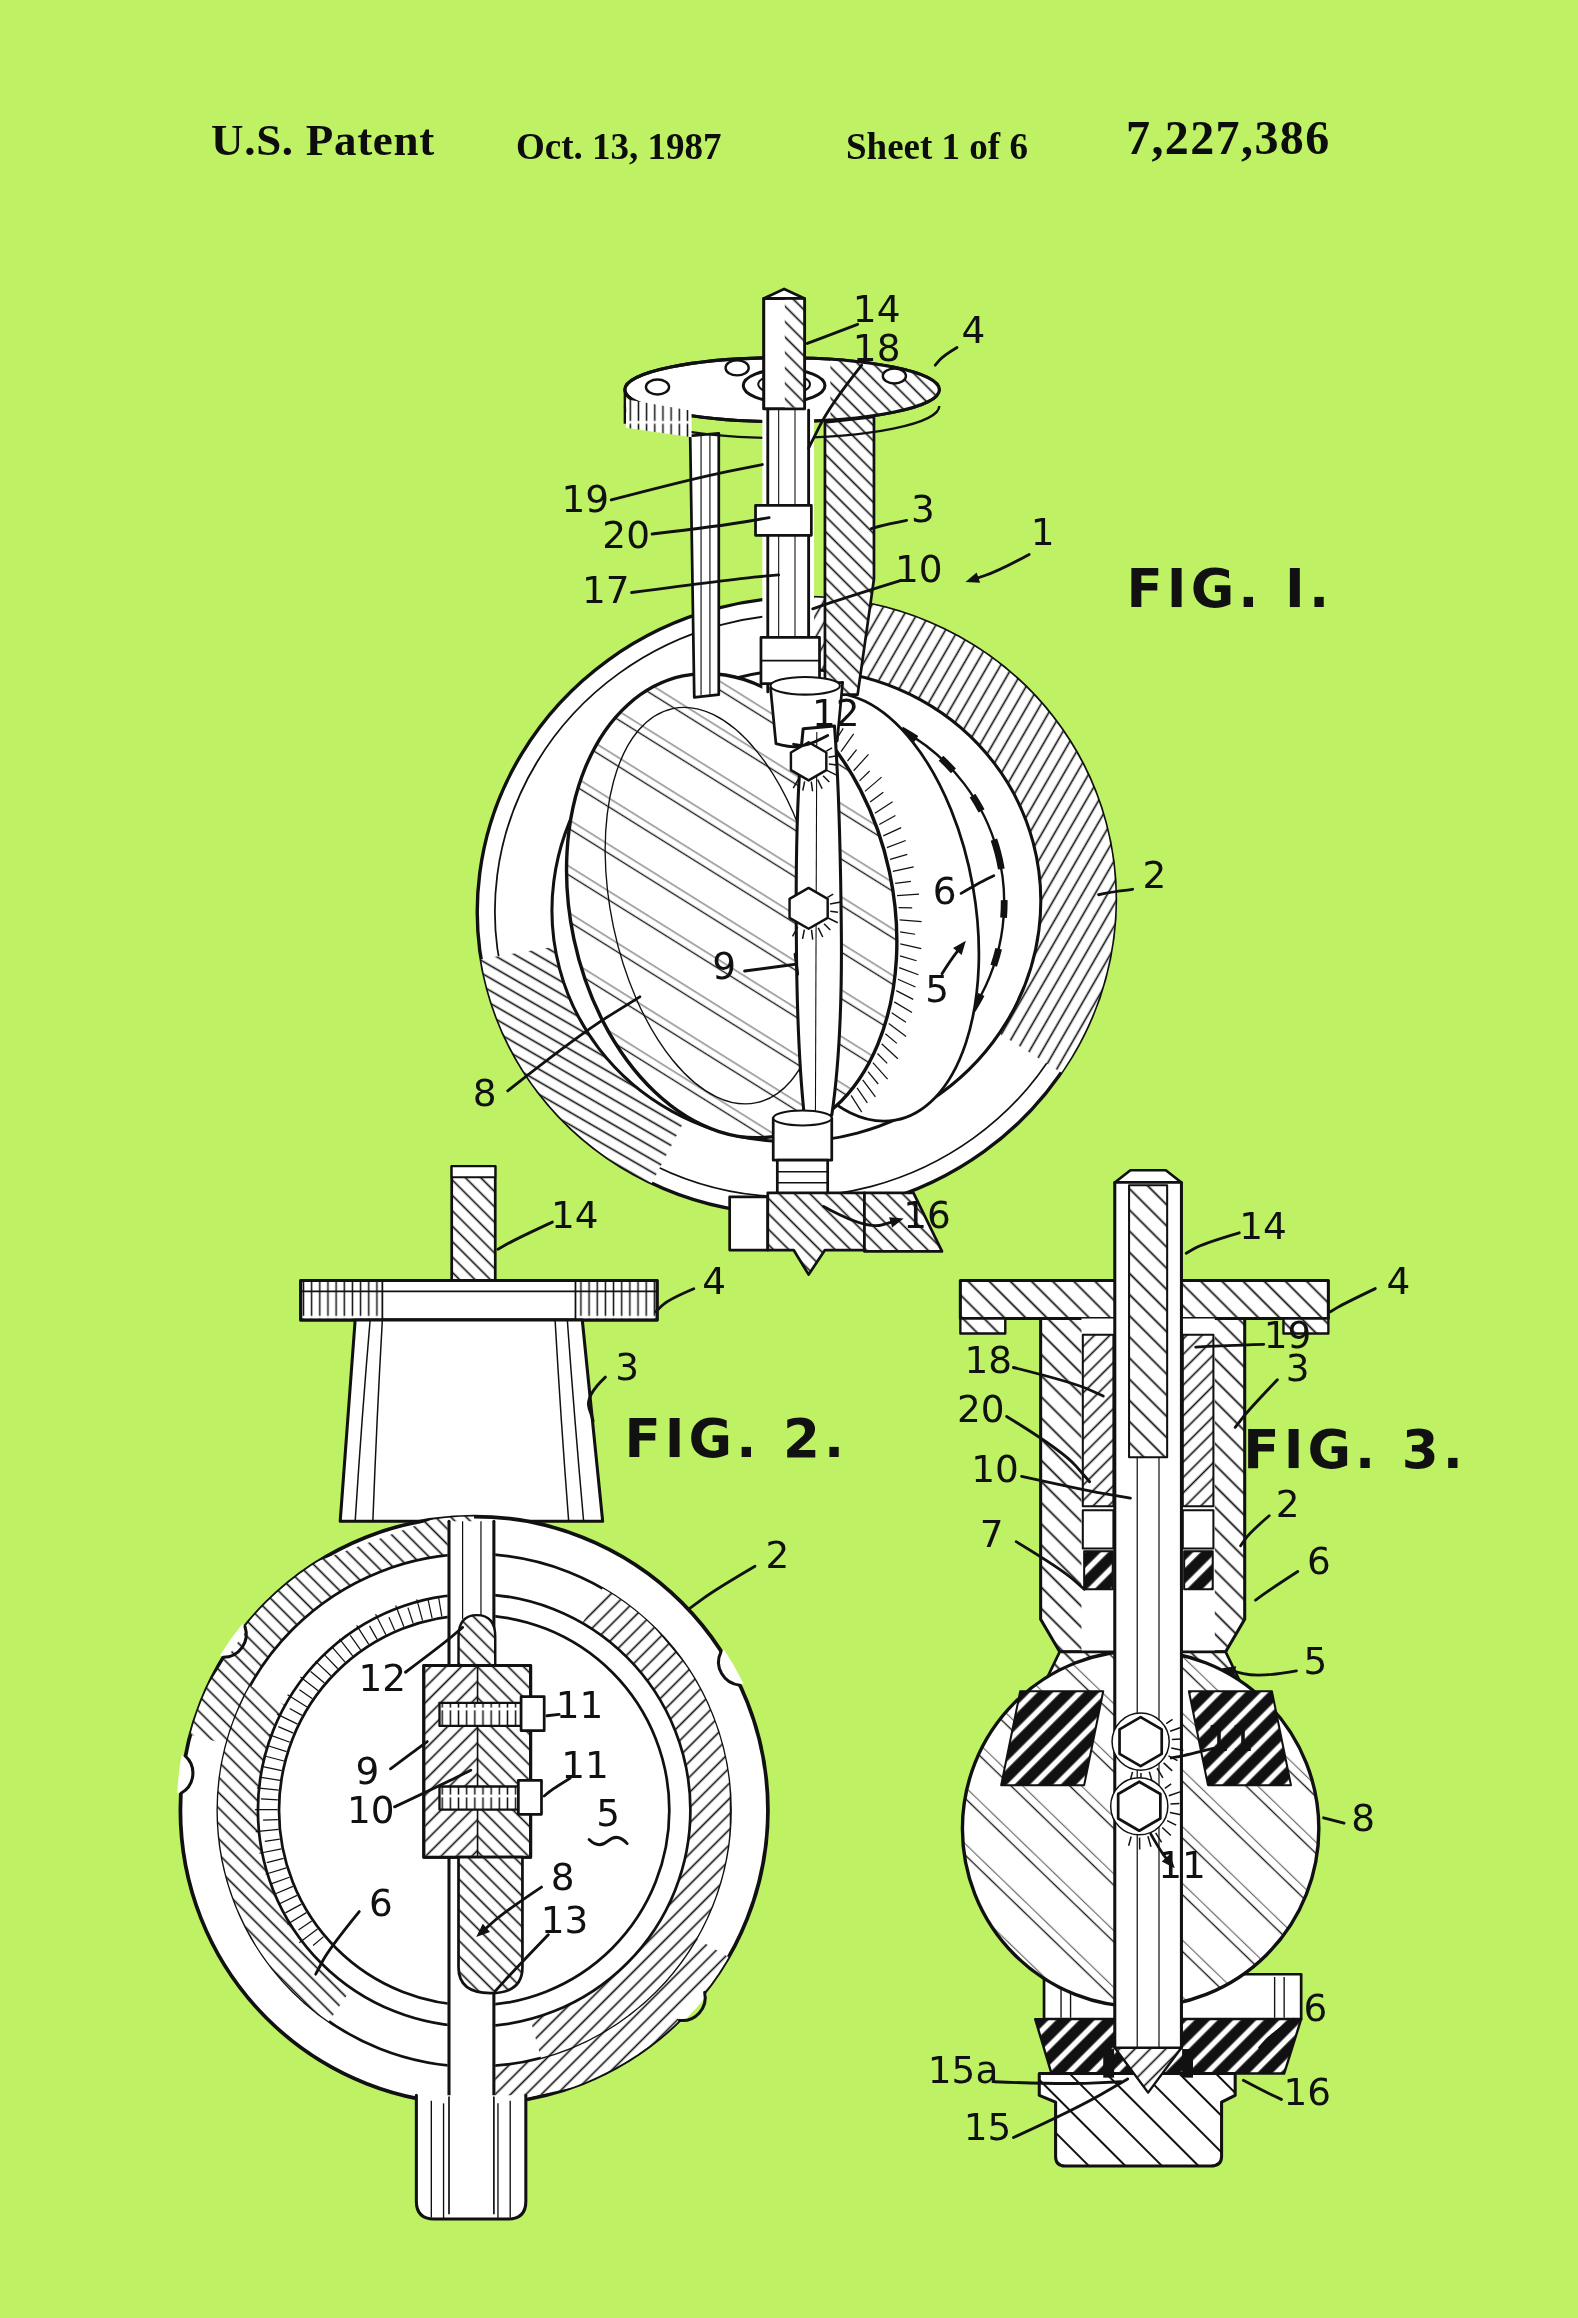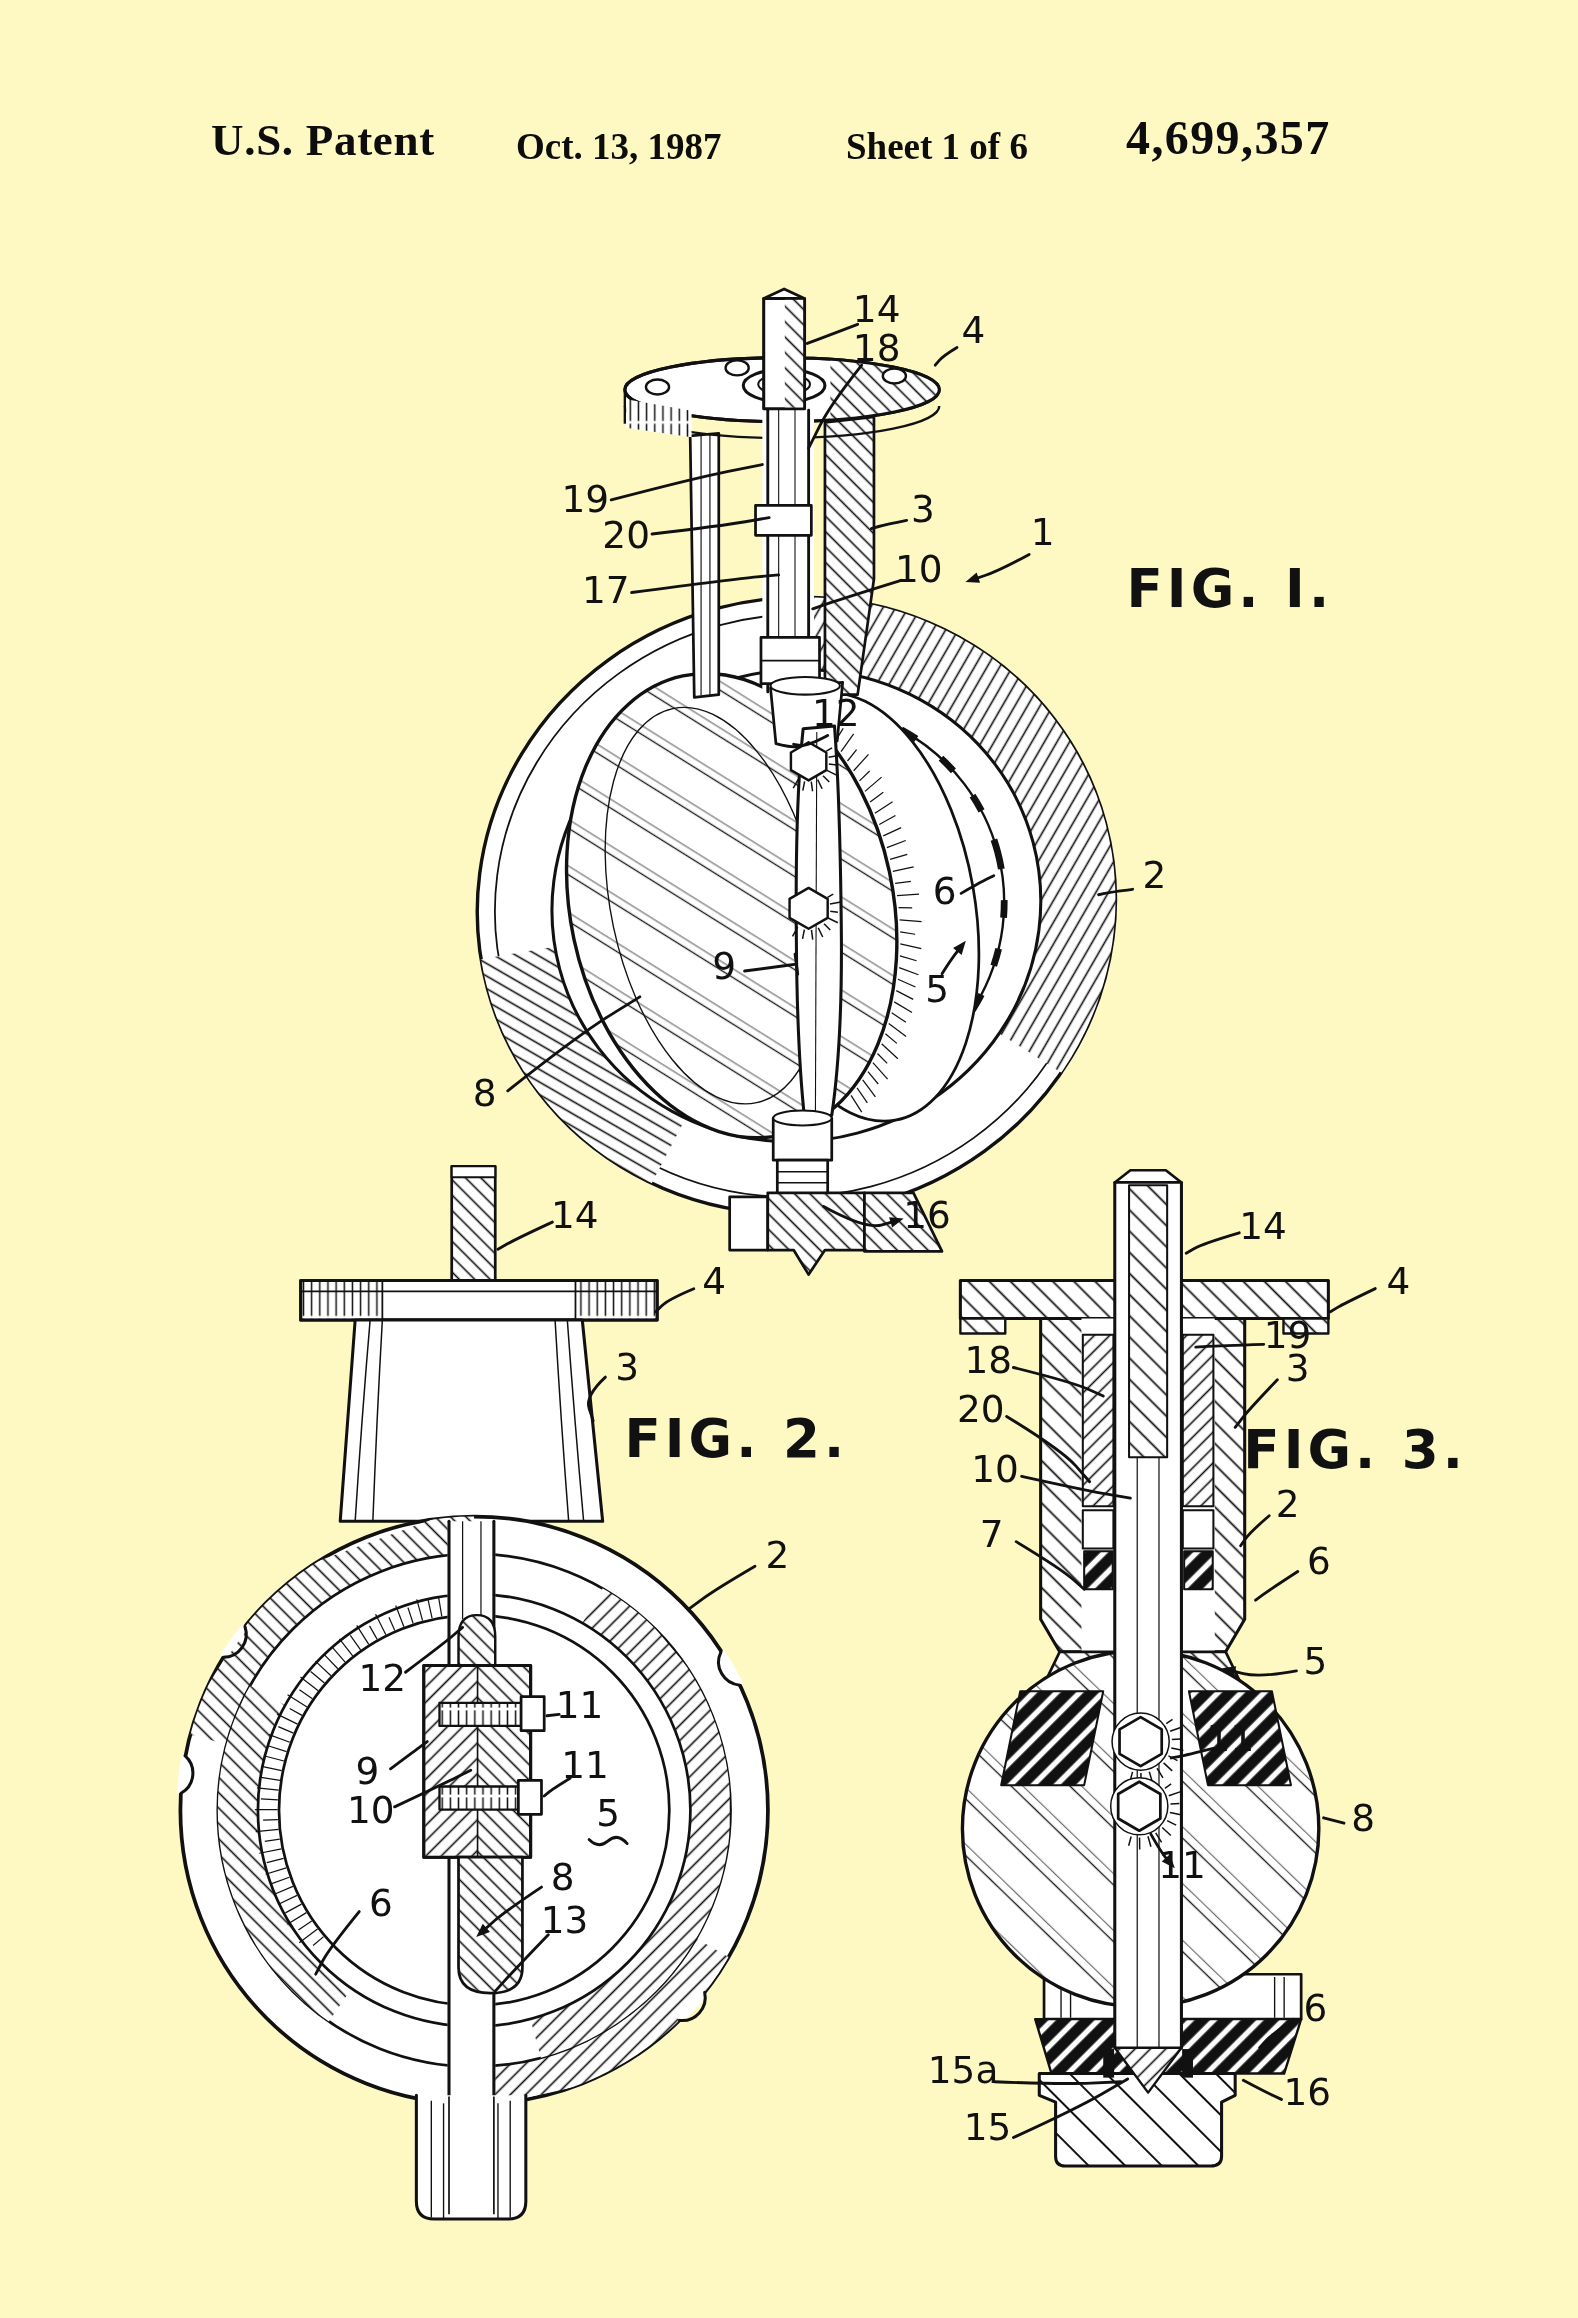--- a/index.html
+++ b/index.html
@@ -1,16 +1,16 @@
 <!DOCTYPE html>
 <html style="font-size:11px"><head>
 <meta charset="utf-8">
 <style>
   html,body{margin:0;padding:0;background:#e8e8e6;}
-  #sheet{position:relative;width:1578px;height:2319px;background:#fef9c3;overflow:hidden;
+  #sheet{position:relative;width:1578px;height:2319px;background:#bef264;overflow:hidden;
          font-family:"DejaVu Sans",sans-serif;color:#111;}
   .hdr{position:absolute;white-space:nowrap;color:#0d0d0d;}
   #hdr-title{left:211px;top:114px;font:bold 45px "Liberation Serif",serif;letter-spacing:0.7px;}
   #hdr-date{left:516px;top:125px;font:600 37px "Liberation Serif",serif;text-align:right;}
   #hdr-sheet{left:846px;top:125px;font:600 37px "Liberation Serif",serif;}
   #hdr-num{left:1126px;top:110px;font:bold 48px "Liberation Serif",serif;letter-spacing:1.4px;}
   svg{position:absolute;overflow:visible;}
   #fig1{left:422px;top:259px;}
   #fig2{left:177px;top:1143px;}
   #fig3{left:925px;top:1143px;}
@@ -24,21 +24,21 @@
 </style>
 </head>
 <body>
 
 <div id="sheet">
 
   <div>
     <span id="hdr-title" class="hdr">U.S. Patent</span>
     <span id="hdr-date" class="hdr">Oct. 13, 1987</span>
     <span id="hdr-sheet" class="hdr">Sheet 1 of 6</span>
-    <span id="hdr-num" class="hdr">4,699,357</span>
+    <span id="hdr-num" class="hdr">7,227,386</span>
   </div>
 
   <svg id="fig1" width="1021" height="1021" viewBox="0 0 1500 1500">
     <defs>
       <pattern id="f1h1" patternUnits="userSpaceOnUse" width="16" height="16" patternTransform="rotate(-45)">
         <rect width="16" height="16" fill="#fff"></rect>
           <line x1="8" y1="0" x2="8" y2="16" stroke="#111" stroke-width="2.4"></line>
       </pattern>
       <pattern id="f1h2" patternUnits="userSpaceOnUse" width="16" height="16" patternTransform="rotate(45)">
         <rect width="16" height="16" fill="#fff"></rect>

